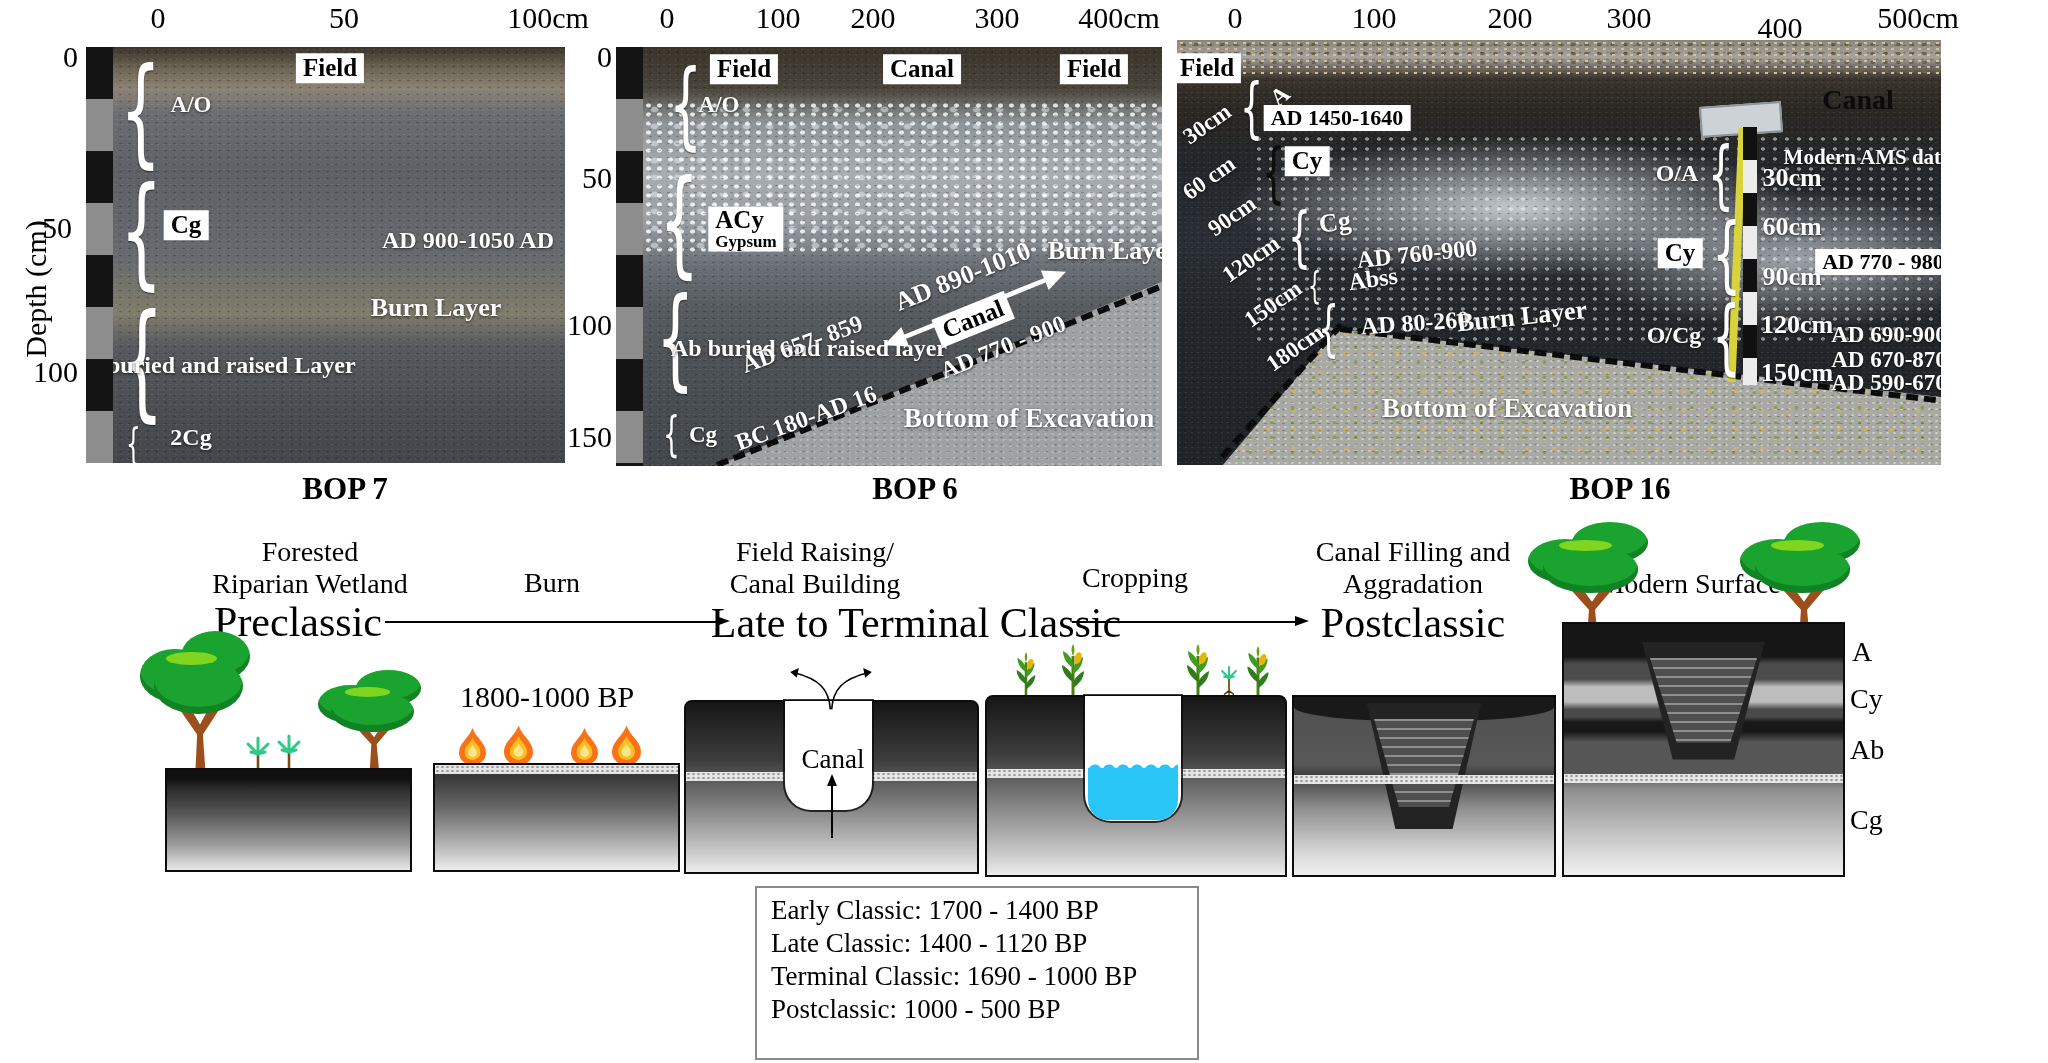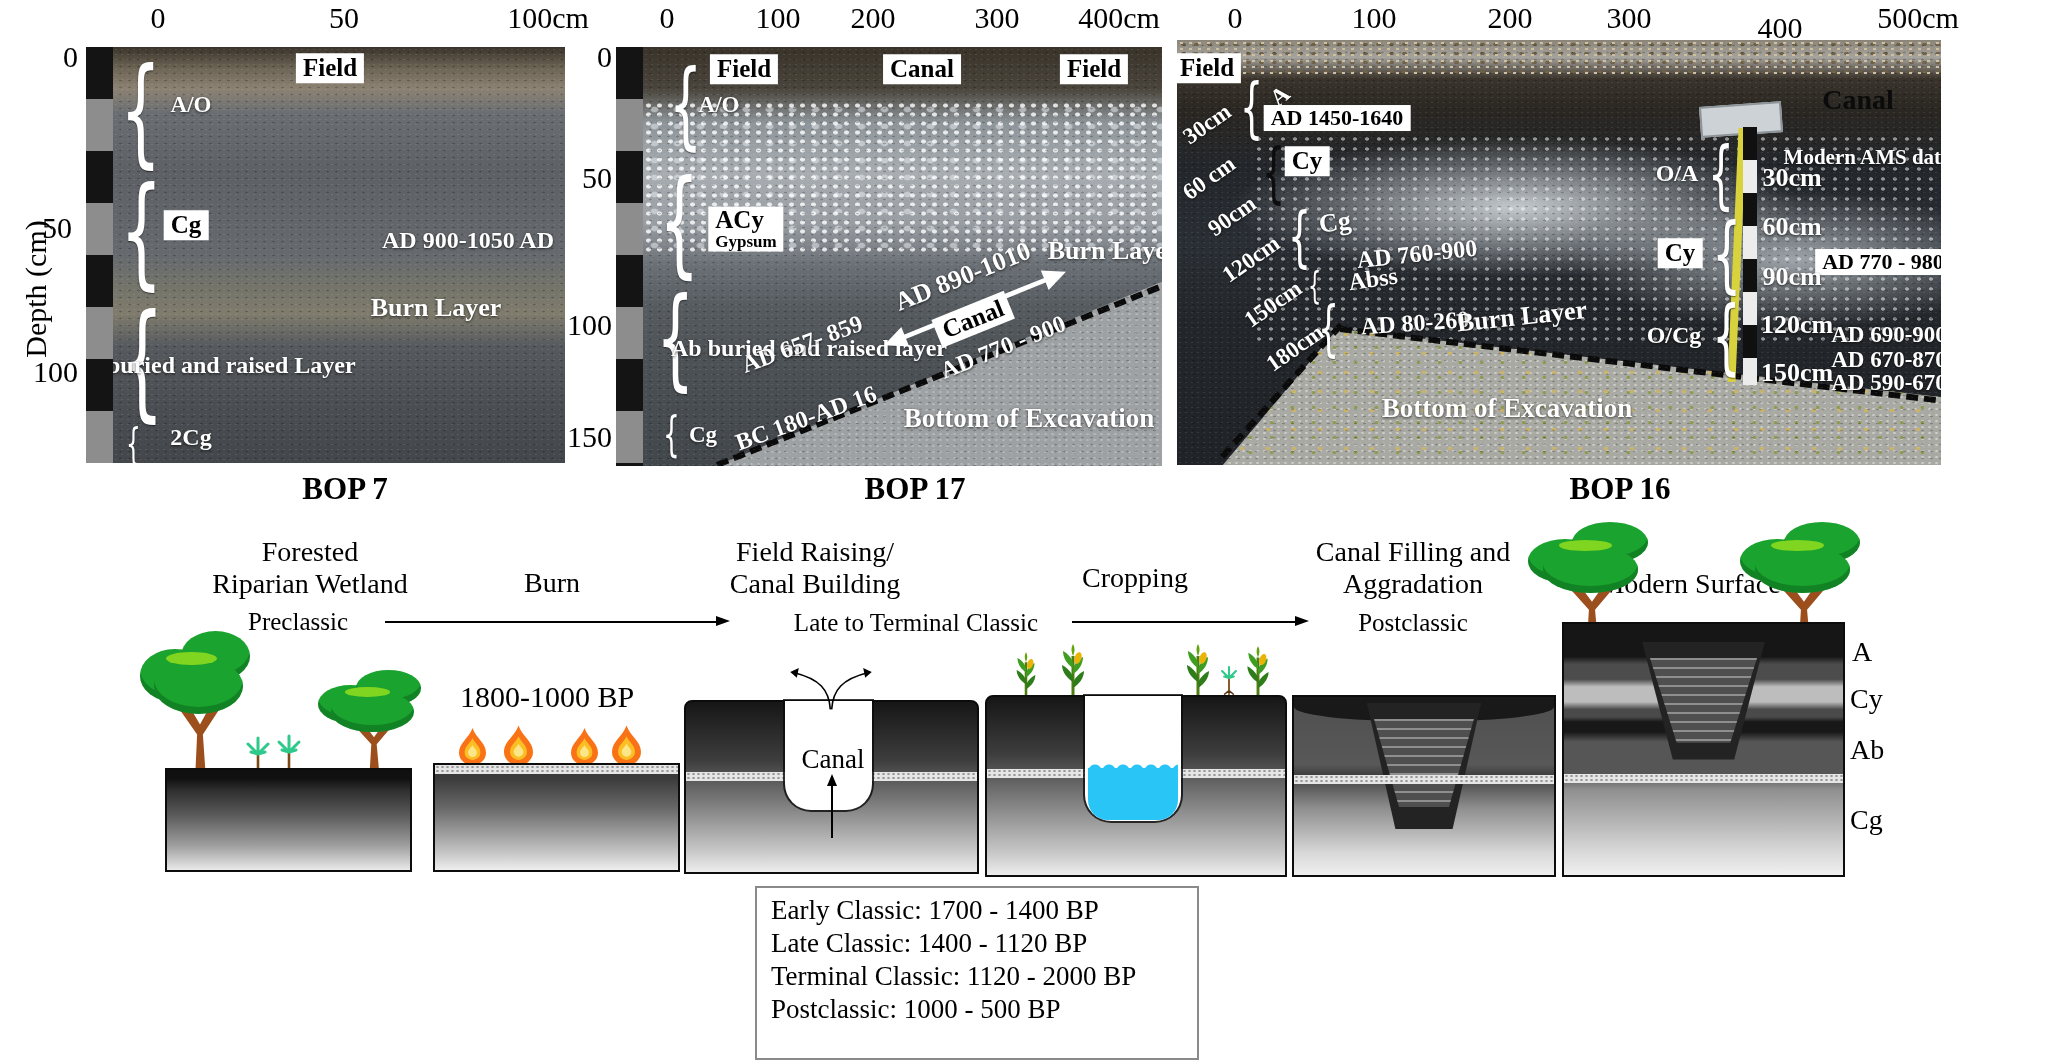--- a/index.html
+++ b/index.html
@@ -17,21 +17,21 @@
   .r40{transform:translate(-50%,-50%) rotate(-40deg)}
   .pre{white-space:pre-line}
   .tick{font-size:30px;white-space:nowrap}
   .w{color:#fff;font-weight:bold;font-size:23px;text-align:center;line-height:1.1;
      text-shadow:0 1px 3px rgba(0,0,0,.7);white-space:nowrap}.s21{font-size:21px}.s24{font-size:24px}.s26{font-size:26px}.s27{font-size:27px}
   .box{background:#fff;color:#000;font-weight:bold;padding:0 7px;font-size:25px;line-height:1.18;
        white-space:nowrap;text-align:center}
   .box.s22{font-size:22px}
   .cap{font-size:31px;font-weight:bold;white-space:nowrap}
   .stage{font-size:28px;text-align:center;line-height:1.14;white-space:pre-line}
-  .period{font-size:25px;white-space:nowrap}
+  .period{font-size:42px;white-space:nowrap}
   .hz{font-size:28px}
   .legend-box{border:2px solid #8a8a8a;background:#fff}
   .legend-line{font-size:27px;line-height:33px;white-space:nowrap}
   .photo{position:absolute;overflow:hidden}
   .noise{position:absolute;inset:0;pointer-events:none;
     background-image:radial-gradient(rgba(255,255,255,.09) 1px,transparent 1.3px),
                      radial-gradient(rgba(0,0,0,.22) 1px,transparent 1.4px);
     background-size:6px 5px,9px 7px;background-position:0 0,3px 2px}
   .bar{position:absolute;width:27px;
     background:repeating-linear-gradient(180deg,#141414 0 52px,#8d8d8d 52px 104px)}
@@ -182,21 +182,21 @@
       </svg>
     <div class="abs box r22" style="left:330px;top:272px">Canal</div>
     <div class="abs w r22 s24" style="left:360px;top:300px">AD 770 - 900</div>
     <div class="abs w ctr s26 pre" style="left:470px;top:204px">Burn
 Layer</div>
     <div class="abs w ctr s27" style="left:386px;top:372px">Bottom of Excavation</div>
     <div class="abs w r20 s24" style="left:163px;top:371px">BC 180-AD 16</div>
     <span class="br" style="left:20px;top:363px;font-size:48px;line-height:48px">{</span>
     <div class="abs w ctr" style="left:60px;top:388px">Cg</div>
   </div>
-  <div class="abs cap ctr" style="left:915px;top:489px">BOP 17</div>
+  <div class="abs cap ctr" style="left:915px;top:489px">BOP 6</div>
 
   <div class="abs tick ctr" style="left:1235px;top:18px">0</div>
   <div class="abs tick ctr" style="left:1374px;top:18px">100</div>
   <div class="abs tick ctr" style="left:1510px;top:18px">200</div>
   <div class="abs tick ctr" style="left:1629px;top:18px">300</div>
   <div class="abs tick ctr" style="left:1780px;top:28px">400</div>
   <div class="abs tick ctr" style="left:1918px;top:18px">500cm</div>
 
   <div class="photo" style="left:1177px;top:40px;width:764px;height:425px;
        background:linear-gradient(180deg,#8a8478 0%,#55504386 4%,#3a342c 9%,#2b2722 16%,#23272c 30%,#2a2f35 48%,#23272b 66%,#202428 100%)">
@@ -383,18 +383,18 @@
   </div>
   <div class="abs hz" style="left:1852px;top:636px">A</div>
   <div class="abs hz" style="left:1850px;top:683px">Cy</div>
   <div class="abs hz" style="left:1850px;top:734px">Ab</div>
   <div class="abs hz" style="left:1850px;top:804px">Cg</div>
 
   <div class="abs legend-box" style="left:755px;top:886px;width:440px;height:170px">
     <div style="padding:6px 0 0 14px">
       <div class="legend-line">Early Classic: 1700 - 1400 BP</div>
       <div class="legend-line">Late Classic: 1400 - 1120 BP</div>
-      <div class="legend-line">Terminal Classic: 1120 - 2000 BP</div>
+      <div class="legend-line">Terminal Classic: 1690 - 1000 BP</div>
       <div class="legend-line">Postclassic: 1000 - 500 BP</div>
     </div>
   </div>
 
 </div>
 
 </body></html>

